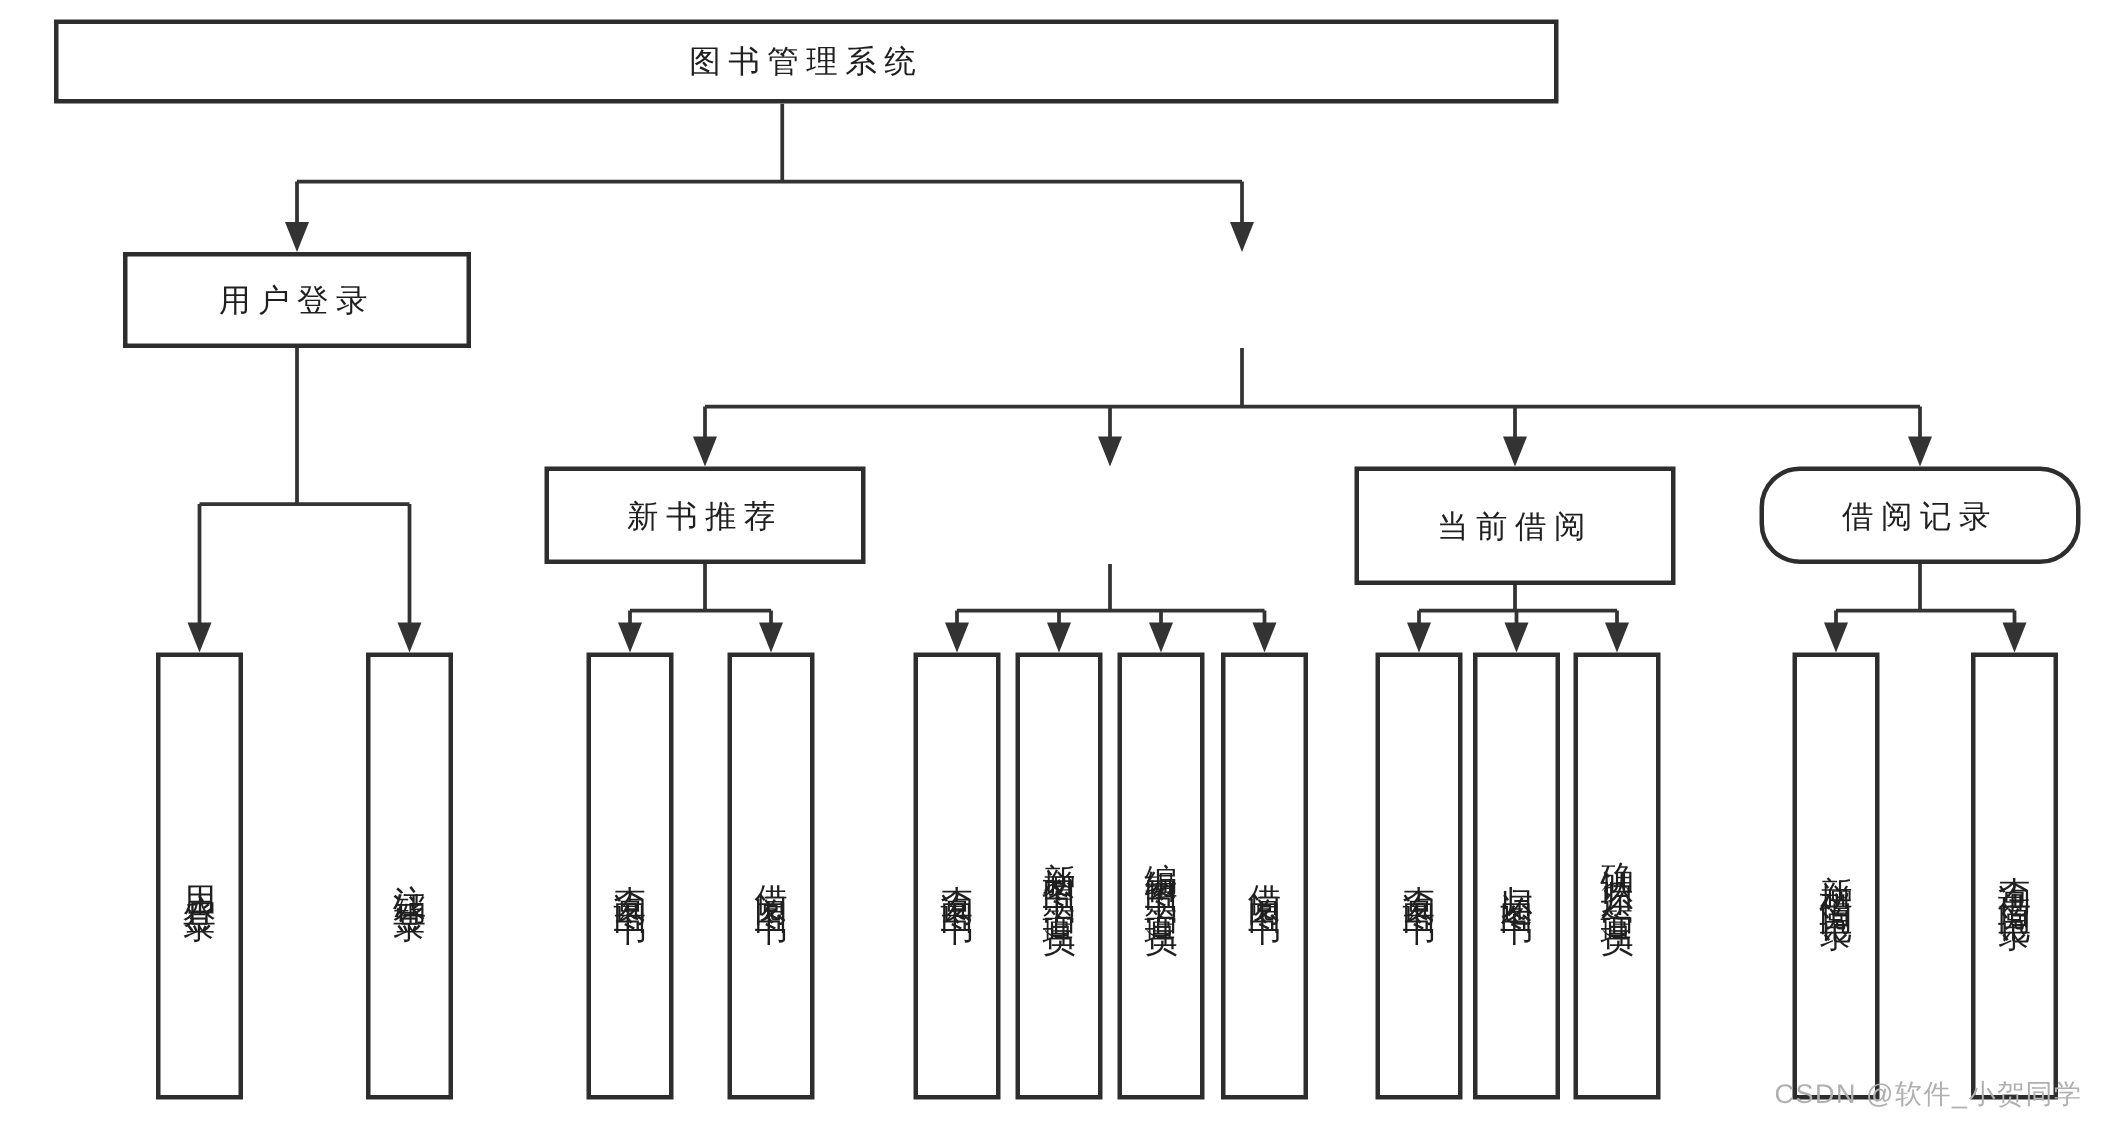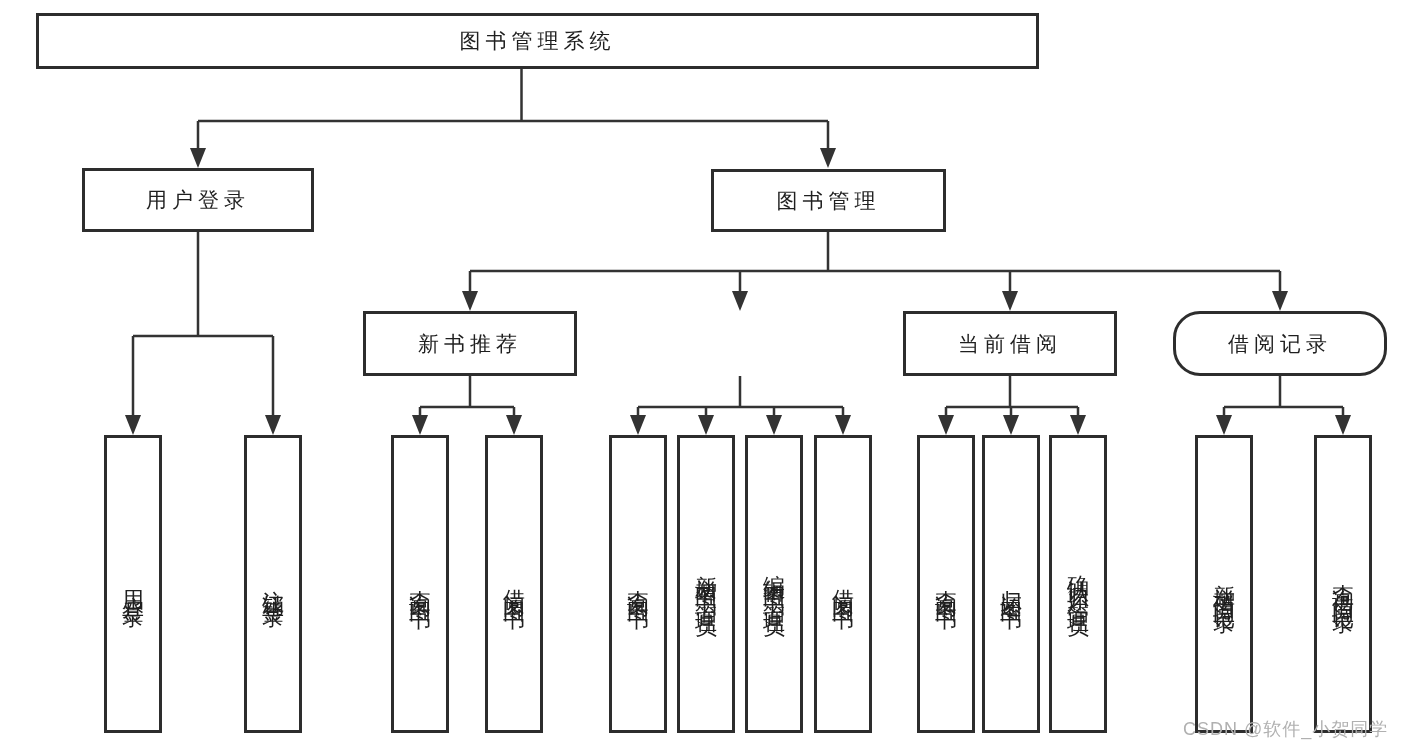--- a/index.html
+++ b/index.html
@@ -93,28 +93,25 @@
     </g>
   </svg>
 
   <div class="box" style="left:20px; top:13px; width:1003px; height:56px;margin-left:16px;">
     <span class="hlabel">图书管理系统</span>
   </div>
 
   <div class="box" style="left:82px; top:168px; width:232px; height:64px;">
     <span class="hlabel">用户登录</span>
   </div>
-  <div class="box" style="left:711px; top:169px; width:235px; height:63px;">
-    <span class="hlabel">图书管理</span>
-  </div>
 
   <div class="box" style="left:363px; top:311px; width:214px; height:65px;">
     <span class="hlabel">新书推荐</span>
   </div>
-  <div class="box" style="left:903px; top:311px; width:214px; height:65px;">
+  <div class="box" style="left:903px; top:311px; width:214px; height:79px;">
     <span class="hlabel">当前借阅</span>
   </div>
   <div class="box" style="left:1173px; top:311px; width:214px; height:65px;border-radius:27px;">
     <span class="hlabel">借阅记录</span>
   </div>
 
   <div class="box vbox" style="left:104px; top:435px; width:58px; height:298px;">
     <span class="vlabel">用户登录</span>
   </div>
   <div class="box vbox" style="left:244px; top:435px; width:58px; height:298px;">

